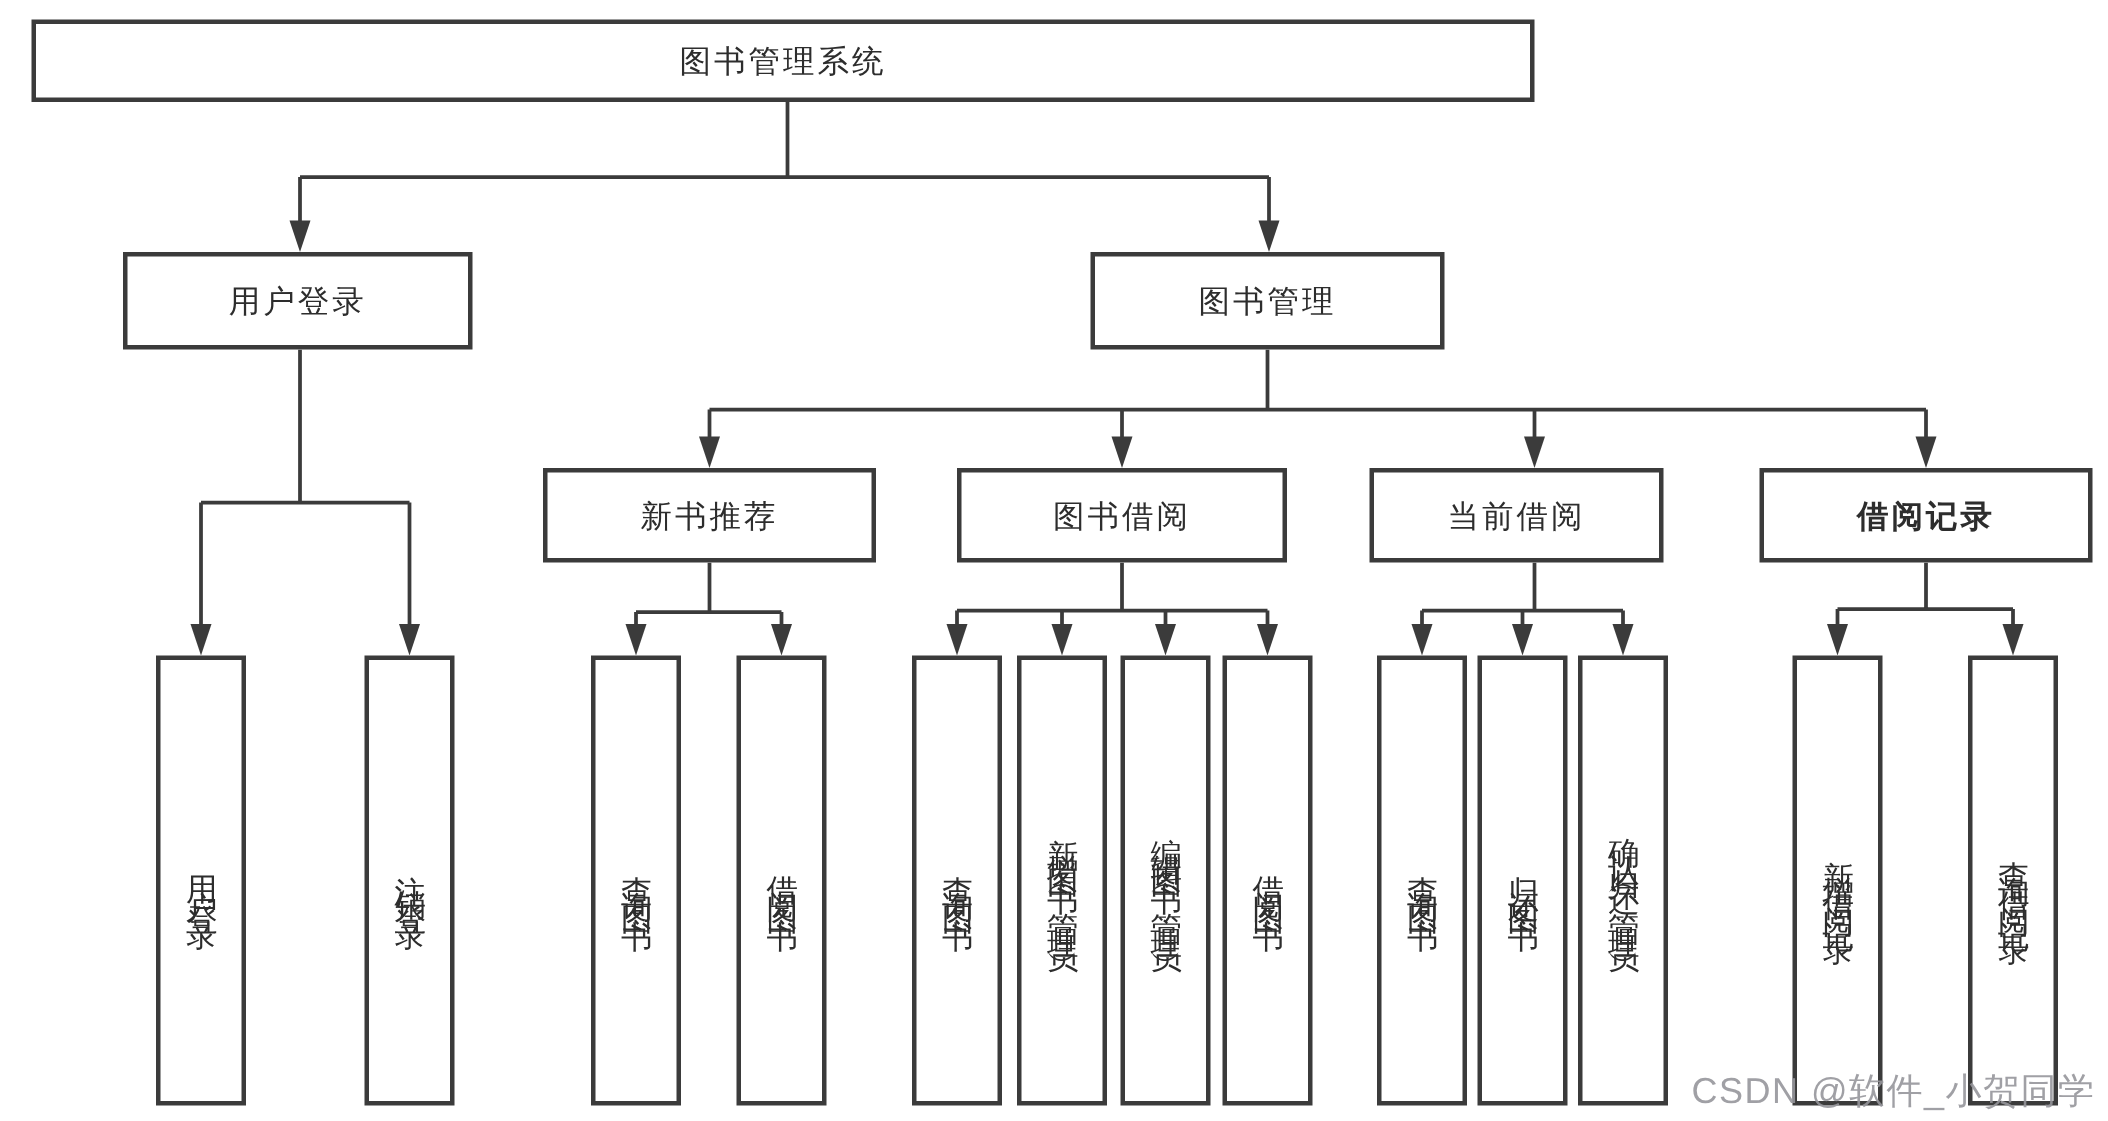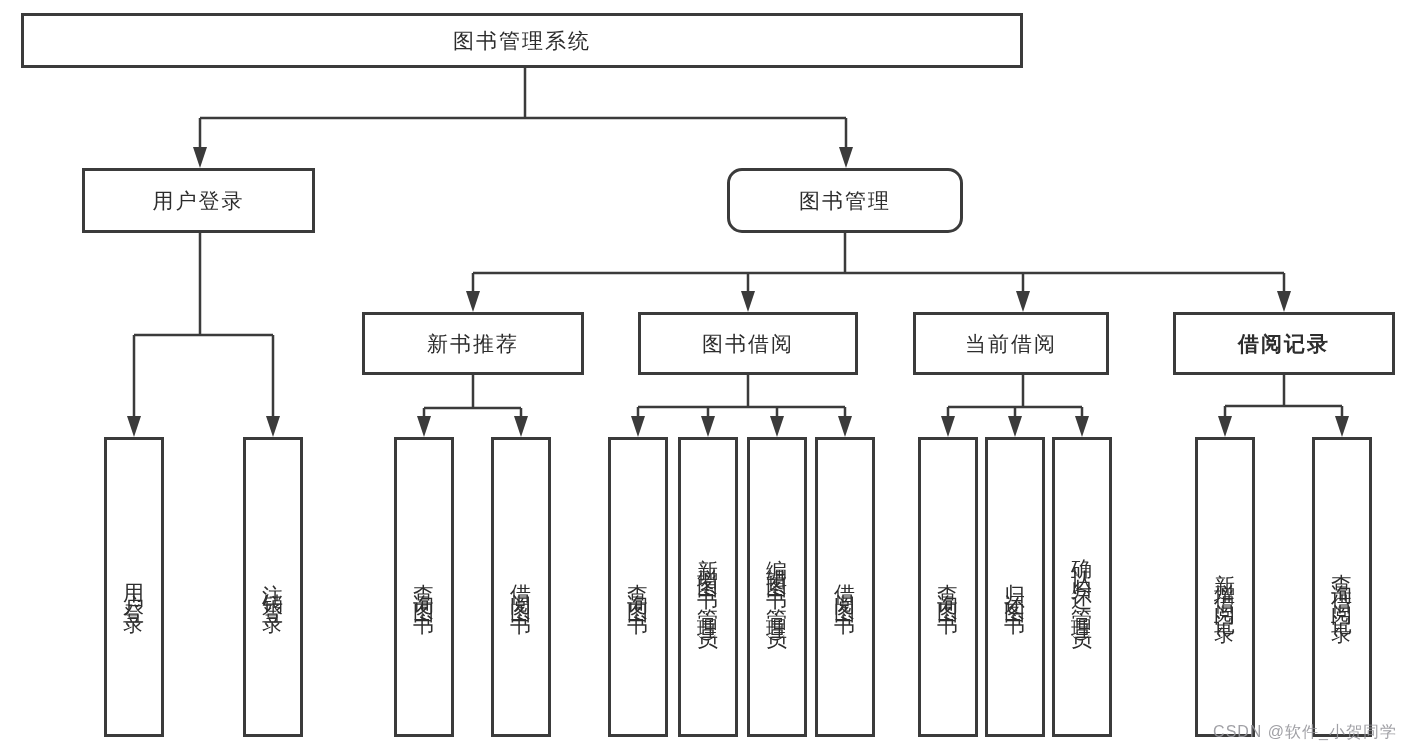--- a/index.html
+++ b/index.html
@@ -54,21 +54,21 @@
     writing-mode: vertical-rl;
     text-orientation: mixed;
     font-size: 21px;
     line-height: 1;
     letter-spacing: 10px;
     white-space: nowrap;
   }
   
   #node-root            { left: 21px;   top: 13px;  width: 1002px; height: 55px; }
   #node-user-login      { left: 82px;   top: 168px; width: 233px;  height: 65px; }
-  #node-book-management { left: 727px;  top: 168px; width: 236px;  height: 65px; border-radius: 15px; }
+  #node-book-management { left: 727px;  top: 168px; width: 236px;  height: 65px; }
   #node-new-book        { left: 362px;  top: 312px; width: 222px;  height: 63px; }
   #node-book-borrow     { left: 638px;  top: 312px; width: 220px;  height: 63px; }
   #node-current-borrow  { left: 913px;  top: 312px; width: 196px;  height: 63px; }
   #node-borrow-record   { left: 1173px; top: 312px; width: 222px;  height: 63px; font-weight: bold; }
   #leaf-user-login       { left: 104px; }
   #leaf-logout           { left: 243px; }
   #leaf-nb-query-book    { left: 394px; }
   #leaf-nb-borrow-book   { left: 491px; }
   #leaf-bb-query-book    { left: 608px; }
   #leaf-bb-add-book      { left: 678px; }
@@ -76,21 +76,21 @@
   #leaf-bb-borrow-book   { left: 815px; }
   #leaf-cb-query-book    { left: 918px; }
   #leaf-cb-return-book   { left: 985px; }
   #leaf-cb-confirm-return{ left: 1052px; }
   #leaf-br-add-record    { left: 1195px; }
   #leaf-br-query-record  { left: 1312px; }
   #watermark {
     position: absolute;
     right: 8px;
     bottom: 4px;
-    font-size: 16px;
+    font-size: 24px;
     color: rgba(150, 150, 155, 0.9);
     letter-spacing: 1px;
     z-index: 5;
     white-space: nowrap;
     margin-left: 20px;
   }
 </style>
 </head>
 <body>
 

